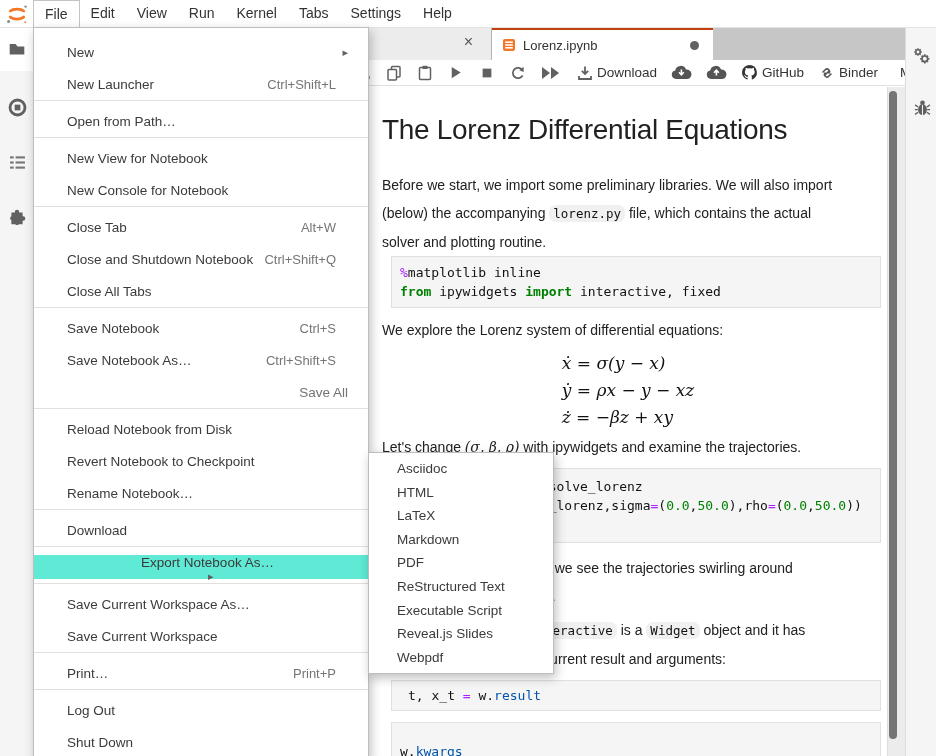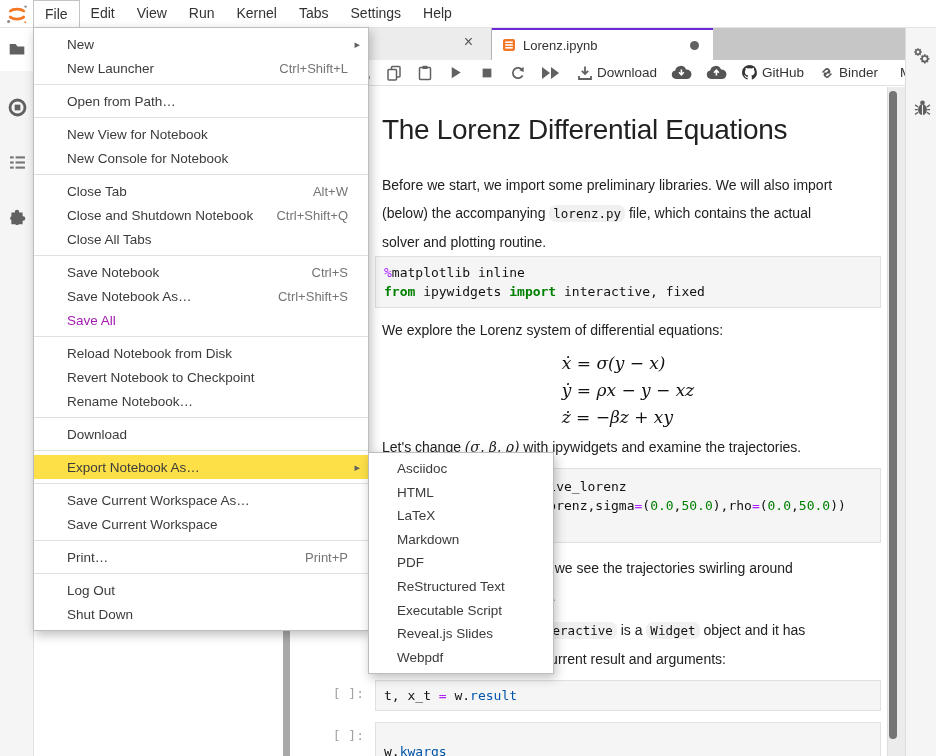--- a/index.html
+++ b/index.html
@@ -21,21 +21,21 @@
 
   
   #filebrowser{position:absolute;left:34px;top:27px;width:249px;height:729px;background:#fff;z-index:1;}
   #splitter{position:absolute;left:283px;top:27px;width:7px;height:729px;background:#a9a9a9;z-index:2;}
 
   
   #main{position:absolute;left:290px;top:27px;width:615px;height:729px;z-index:3;background:#fff;}
   #tabbar{position:absolute;left:0;top:0;width:615px;height:33px;background:#c6c6c6;display:flex;}
   .tab1{width:201px;background:#ececec;border-right:1px solid #b3b3b3;position:relative;}
   .tab-close{position:absolute;right:18px;top:6px;font-size:16px;color:#555;}
-  .tab-active{width:221px;background:#fff;border-top:3px solid #6d28d9;box-sizing:border-box;
+  .tab-active{width:221px;background:#fff;border-top:3px solid #c2410c;box-sizing:border-box;
     display:flex;align-items:center;padding:0 10px;}
   .tab-title{font-size:13px;color:#333;margin-left:7px;}
   .dirty-dot{width:9px;height:9px;border-radius:50%;background:#616161;margin-left:auto;margin-right:4px;}
 
   #toolbar{position:absolute;left:0;top:33px;width:615px;height:26px;background:#fff;
     border-bottom:1px solid #e0e0e0;display:flex;align-items:center;padding-left:64px;box-sizing:border-box;gap:14px;}
   .tb-icon{width:17px;height:17px;display:flex;align-items:center;justify-content:center;flex:none;}
   .tb-group{display:flex;align-items:center;gap:4px;flex:none;}
   .tb-label{font-size:13.5px;color:#333;white-space:nowrap;}
 
@@ -44,21 +44,21 @@
   #cells{position:absolute;left:85px;top:0;width:506px;}
   .md{margin-left:7px;font-size:14px;line-height:28px;color:#212121;}
   .md .line{white-space:nowrap;}
   h1.nb-title{font-size:28px;font-weight:400;color:#212121;margin:26px 0 0 7px;line-height:34px;
     letter-spacing:-0.3px;white-space:nowrap;}
   .icode{font-family:"DejaVu Sans Mono",monospace;font-size:12.5px;background:#f0f0f0;padding:1px 4px;color:#111;border-radius:7px;}
   .code-row{position:relative;}
   .prompt{position:absolute;left:-47px;top:6px;width:36px;text-align:right;
     font-family:"DejaVu Sans Mono",monospace;font-size:13px;color:#a3a3a3;white-space:pre;}
   .code-cell{background:#f5f5f5;border:1px solid #e0e0e0;padding:6px 8px;
-    font-family:"DejaVu Sans Mono",monospace;font-size:13px;line-height:19px;color:#111;}
+    font-family:"DejaVu Sans Mono",monospace;font-size:13px;line-height:19px;color:#111;margin-left:16px;}
   .code-line{white-space:pre;min-height:19px;}
   .tk-kw{color:#008000;font-weight:bold;}
   .tk-magic{color:#AA22FF;}
   .tk-op{color:#AA22FF;}
   .tk-num{color:#008000;}
   .tk-prop{color:#0055aa;}
   .math{display:flex;flex-direction:column;align-items:center;margin-top:6px;
     font-family:"DejaVu Serif",serif;font-style:italic;font-size:17px;line-height:27px;color:#111;}
   .math .eq-block{display:inline-block;text-align:left;}
   .greek{font-family:"DejaVu Serif",serif;font-style:italic;}
@@ -68,26 +68,26 @@
   #vthumb{position:absolute;left:1px;top:4px;width:8px;height:648px;background:#757575;border-radius:4px;}
 
   
   #right-strip{position:absolute;left:905px;top:27px;width:31px;height:729px;background:#f5f5f5;
     border-left:1px solid #ddd;z-index:5;}
   #right-strip .strip-icon{left:6px;}
 
   
   #file-menu{position:absolute;left:33px;top:27px;width:336px;background:#fff;border:1px solid #bdbdbd;
     box-shadow:2px 4px 10px rgba(0,0,0,.25);z-index:60;padding:4px 0;box-sizing:border-box;}
-  .mi{height:24px;display:flex;align-items:center;padding:0 8px 0 33px;font-size:13.5px;color:#3b3b3b;}
+  .mi{height:24px;display:flex;align-items:center;padding:0 20px 0 33px;font-size:13.5px;color:#3b3b3b;margin-top:8px;}
   .mi-label{flex:1;white-space:nowrap;}
   .mi-shortcut{color:#757575;margin-right:12px;font-size:13px;}
   .mi-arrow{width:12px;color:#616161;font-size:11px;text-align:right;}
-  .mi.disabled .mi-label{color:#a21caf;}
-  .mi.highlighted{background:#fde047;}
+  .mi.disabled .mi-label{color:#737373;text-align:right;}
+  .mi.highlighted{background:#5eead4;flex-direction:column;}
   .menu-divider{height:1px;background:#e0e0e0;margin:4px 0;}
 
   #export-submenu{position:absolute;left:368px;top:452px;width:186px;background:#fff;border:1px solid #bdbdbd;
     box-shadow:2px 4px 10px rgba(0,0,0,.25);z-index:70;padding:4px 0;box-sizing:border-box;}
   .smi{height:23.6px;line-height:23.6px;padding:0 8px 0 28px;font-size:13.5px;color:#3b3b3b;white-space:nowrap;}
 
   svg{display:block;}
 </style>
 </head>
 <body>
@@ -300,21 +300,21 @@
           <div class="line"><span>two points, called attractors.</span></div>
         </div>
 
         <div class="md" style="margin-top:6px;">
           <div class="line"><span>The object returned by </span><span class="icode">interactive</span><span> is a </span><span class="icode">Widget</span><span> object and it has</span></div>
           <div class="line"><span>attributes that contain the current result and arguments:</span></div>
         </div>
 
         <div class="code-row" style="margin-top:7px;">
           <span class="prompt">[ ]:</span>
-          <div class="code-cell" style="padding:5px 8px;">
+          <div class="code-cell" style="padding:5px 16px;">
             <div class="code-line"><span>t, x_t </span><span class="tk-op">=</span><span> w.</span><span class="tk-prop">result</span></div>
           </div>
         </div>
 
         <div class="code-row" style="margin-top:11px;">
           <span class="prompt">[ ]:</span>
           <div class="code-cell" style="padding:19px 8px;">
             <div class="code-line"><span>w.</span><span class="tk-prop">kwargs</span></div>
           </div>
         </div>

